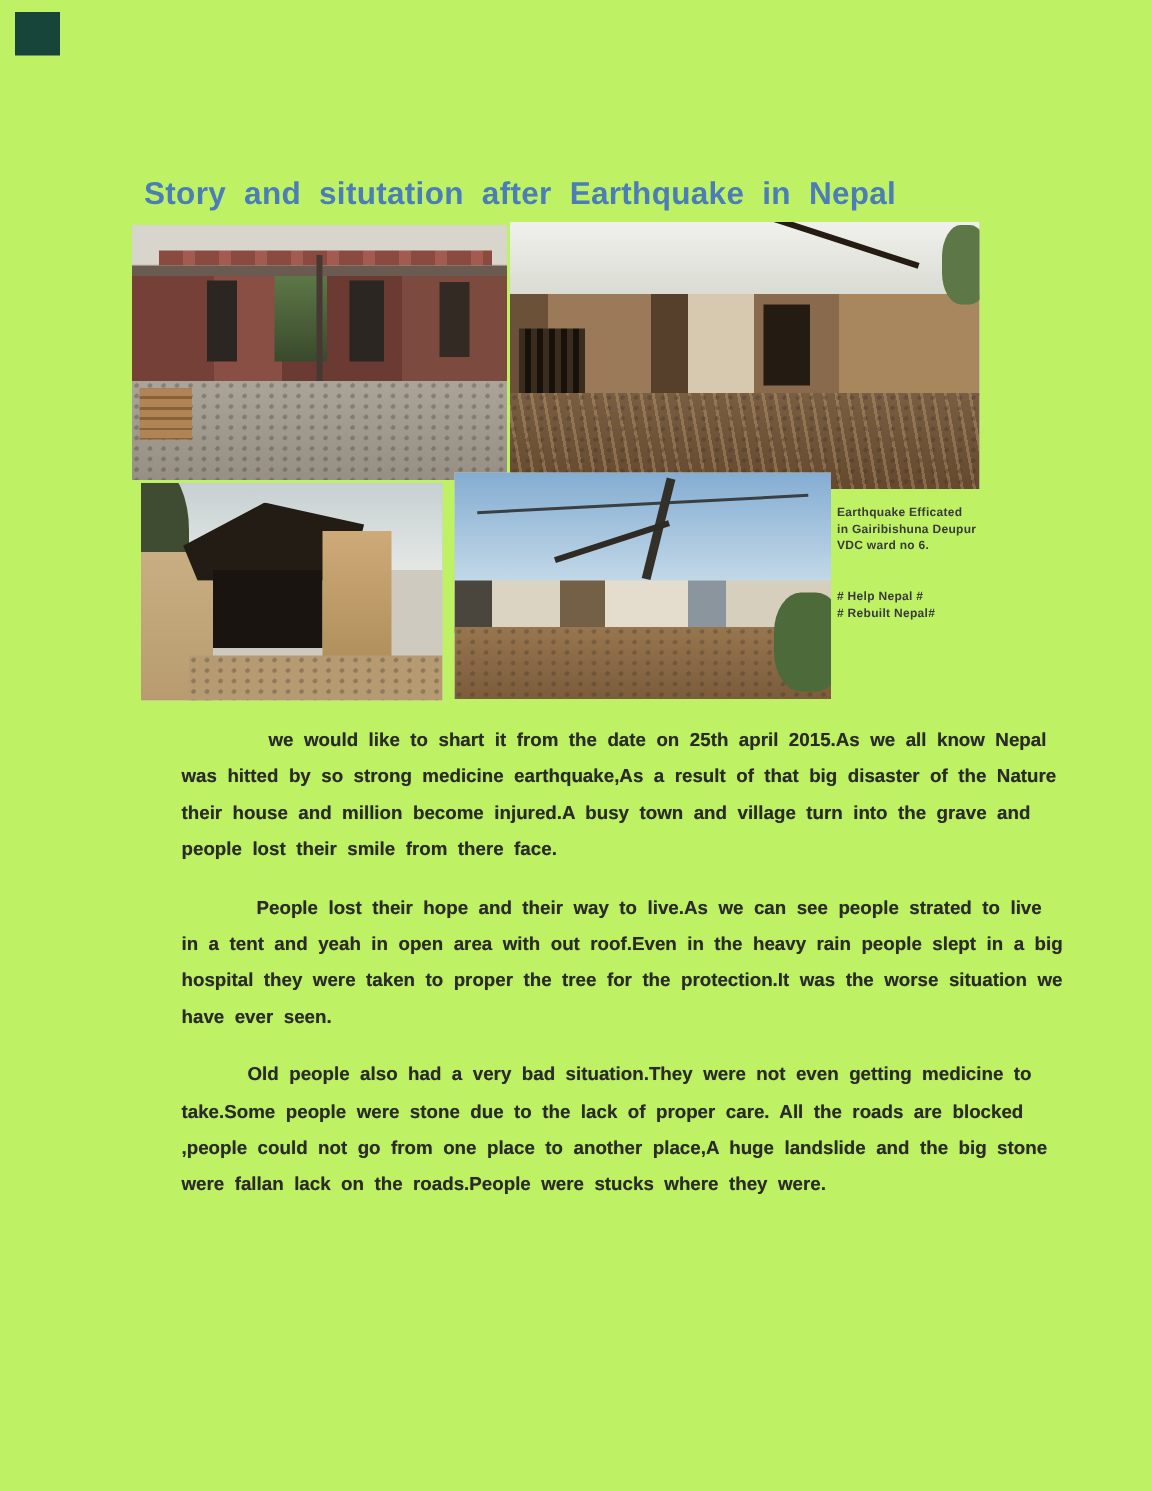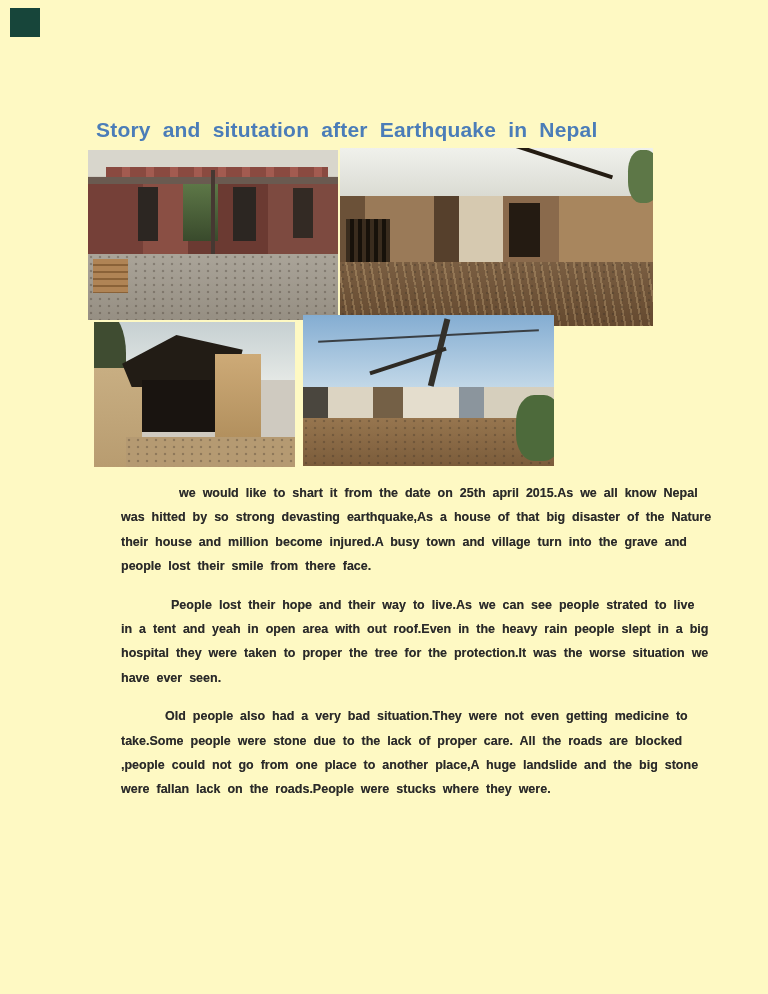--- a/index.html
+++ b/index.html
@@ -1,16 +1,16 @@
 <!DOCTYPE html>
 <html><head>
 <meta charset="utf-8">
 <style>
   html,body{margin:0;padding:0;background:#ffffff;}
-  .page{position:relative;width:768px;height:994px;background:#fef9c3;overflow:hidden;
+  .page{position:relative;width:768px;height:994px;background:#bef264;overflow:hidden;
         font-family:"Liberation Sans", sans-serif;}
 
   
   .corner-mark{position:absolute;left:10px;top:8px;width:30px;height:29px;background:#17453a;}
 
   
   .doc-title{position:absolute;left:96px;top:104px;width:640px;white-space:nowrap;
              font-size:21px;font-weight:700;color:#4b7db8;letter-spacing:.2px;word-spacing:6px;}
 
   
@@ -150,28 +150,37 @@
       <div class="d-wire"></div>
       <div class="d-pole"></div>
       <div class="d-beam"></div>
       <div class="d-houses"></div>
       <div class="d-ground">
           <div class="speckle"></div>
         </div>
       <div class="d-foliage"></div>
     </div>
 
+    <div class="caption">
+      <div class="cap-line">Earthquake Efficated</div>
+      <div class="cap-line">in Gairibishuna Deupur</div>
+      <div class="cap-line">VDC ward no 6.</div>
+      <div class="cap-tags">
+        <div class="cap-line"># Help Nepal #</div>
+        <div class="cap-line"># Rebuilt Nepal#</div>
+      </div>
+    </div>
 
   </div>
 
   <div class="bodytext">
 
     <div class="para">
       <div class="tline ind1">we would like to shart it from the date on 25th april 2015.As we all know Nepal</div>
-      <div class="tline">was hitted by so strong devasting earthquake,As a house of that big disaster of the Nature</div>
+      <div class="tline">was hitted by so strong medicine earthquake,As a result of that big disaster of the Nature</div>
       <div class="tline">their house and million become injured.A busy town and village turn into the grave and</div>
       <div class="tline">people lost their smile from there face.</div>
     </div>
 
     <div class="para">
       <div class="tline ind2">People lost their hope and their way to live.As we can see people strated to live</div>
       <div class="tline">in a tent and yeah in open area with out roof.Even in the heavy rain people slept in a big</div>
       <div class="tline">hospital they were taken to proper the tree for the protection.It was the worse situation we</div>
       <div class="tline">have ever seen.</div>
     </div>

